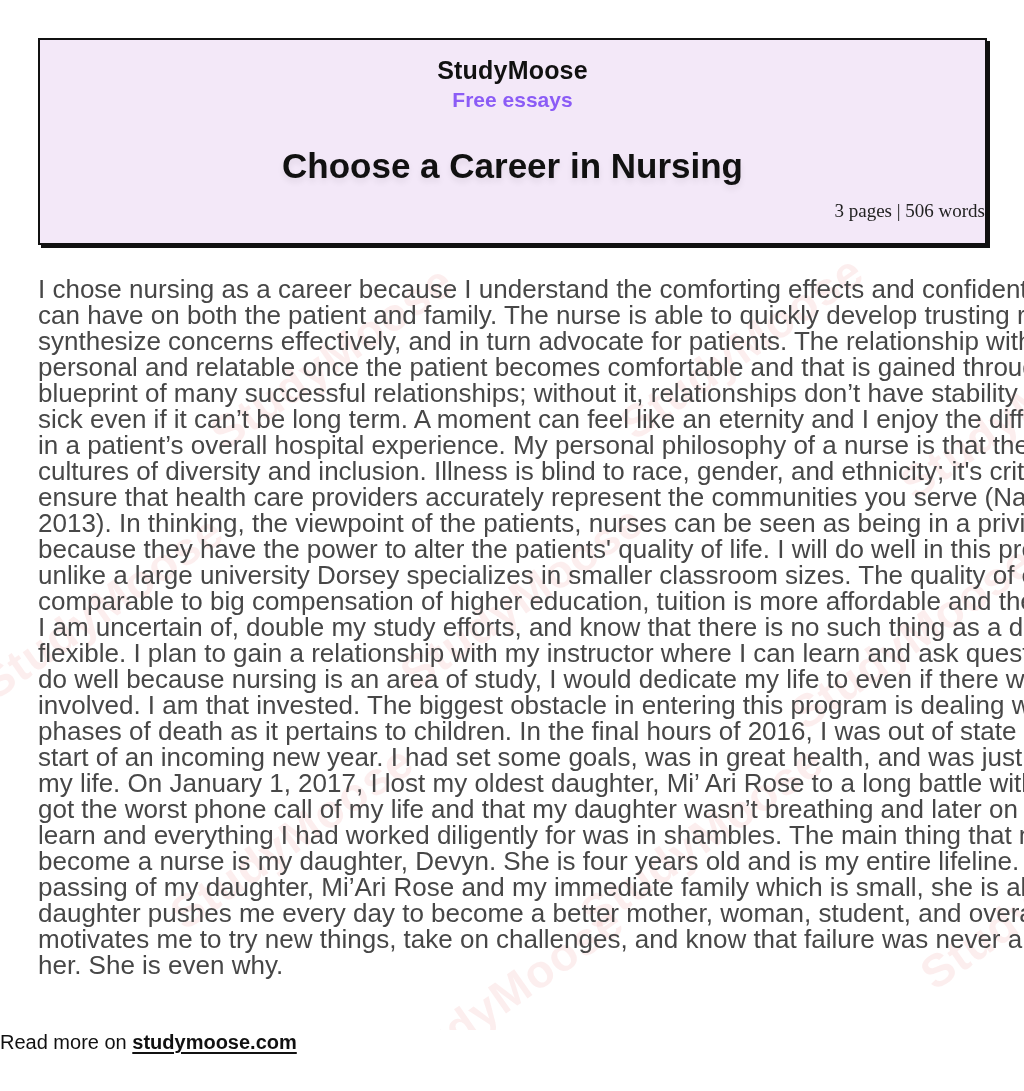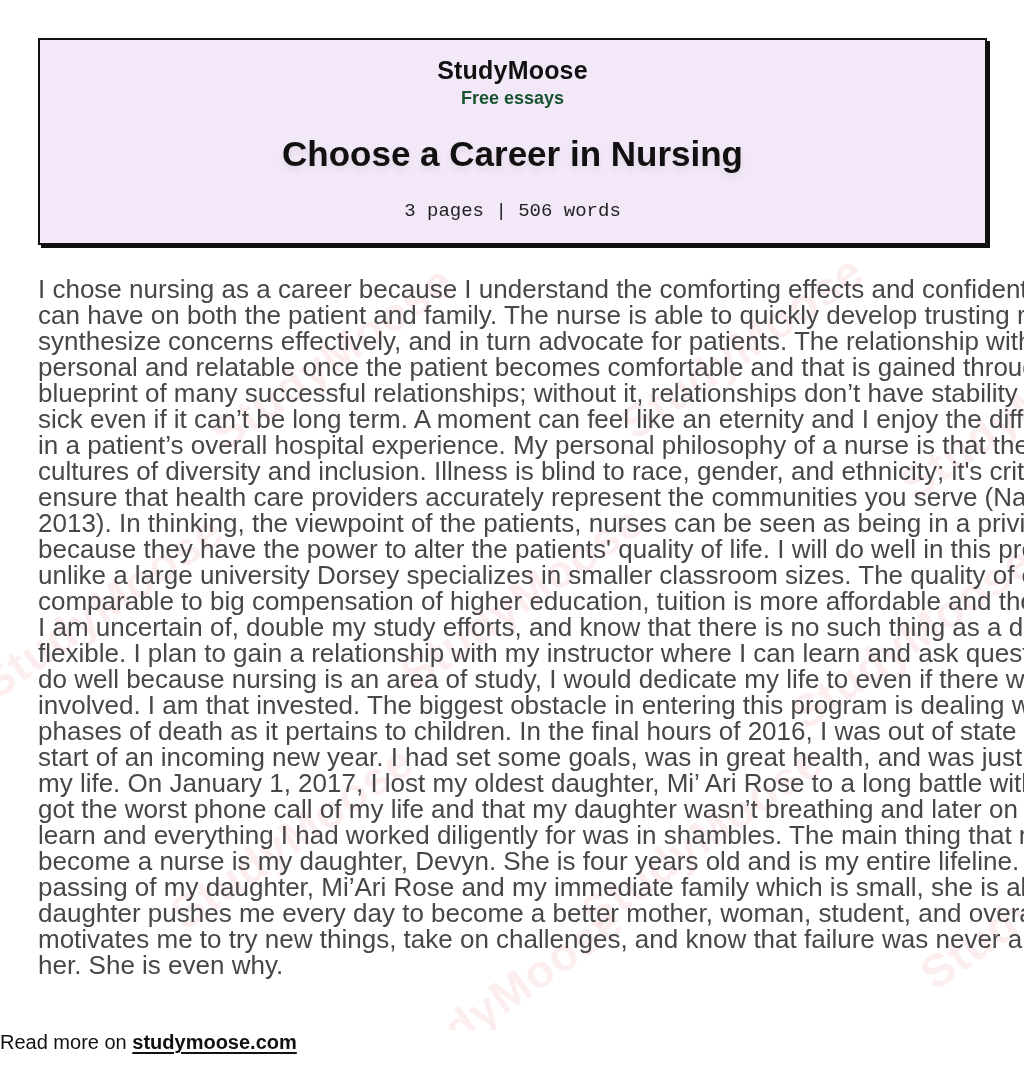--- a/index.html
+++ b/index.html
@@ -53,40 +53,41 @@
     font-size: 25px;
     color: #111111;
     letter-spacing: 0.2px;
   }
   .tagline {
     position: absolute;
     left: 0; right: 0;
     top: 48px;
     font-family: "Liberation Sans", sans-serif;
     font-weight: bold;
-    font-size: 18px;
-    color: #14532d;
+    font-size: 21px;
+    color: #8b5cf6;
   }
   .title {
     position: absolute;
     left: 0; right: 0;
     top: 94px;
     font-family: "Liberation Sans", sans-serif;
     font-weight: bold;
     font-size: 35px;
     color: #111111;
     text-shadow: 0 4px 6px rgba(0,0,0,0.08);
   }
   .meta {
     position: absolute;
     left: 0; right: 0;
     top: 160px;
-    font-family: Liberation Mono, monospace;
+    font-family: Liberation Serif, serif;
     font-size: 19px;
     color: #222222;
+    text-align: right;
   }
   .essay-body {
     position: absolute;
     left: 38px;
     top: 276px;
     width: 955px;
     font-family: "Liberation Sans", sans-serif;
     font-size: 26px;
     line-height: 26px;
     color: #474747;
@@ -124,21 +125,21 @@
   <span class="wm" style="left:770px; top:360px;">StudyMoose</span>
   <span class="wm" style="left:150px; top:560px;">StudyMoose</span>
   <span class="wm" style="left:560px; top:560px;">StudyMoose</span>
   <span class="wm" style="left:900px; top:620px;">StudyMoose</span>
   <span class="wm" style="left:360px; top:720px;">StudyMoose</span>
 </div>
 
 <div class="header-box">
   <div class="brand">StudyMoose</div>
   <div class="tagline">Free essays</div>
-  <h1 class="title" style="margin:0;">Choose a Career in Nursing</h1>
+  <h1 class="title" style="margin:12px;">Choose a Career in Nursing</h1>
   <div class="meta">3 pages | 506 words</div>
 </div>
 
 <div class="essay-body">
   <span class="line">I chose nursing as a career because I understand the comforting effects and confident assurance a nurse</span>
   <span class="line">can have on both the patient and family. The nurse is able to quickly develop trusting relationships,</span>
   <span class="line">synthesize concerns effectively, and in turn advocate for patients. The relationship with the nurse is more</span>
   <span class="line">personal and relatable once the patient becomes comfortable and that is gained through trust. Trust is the</span>
   <span class="line">blueprint of many successful relationships; without it, relationships don’t have stability and often lack</span>
   <span class="line">sick even if it can’t be long term. A moment can feel like an eternity and I enjoy the differences I can make</span>

